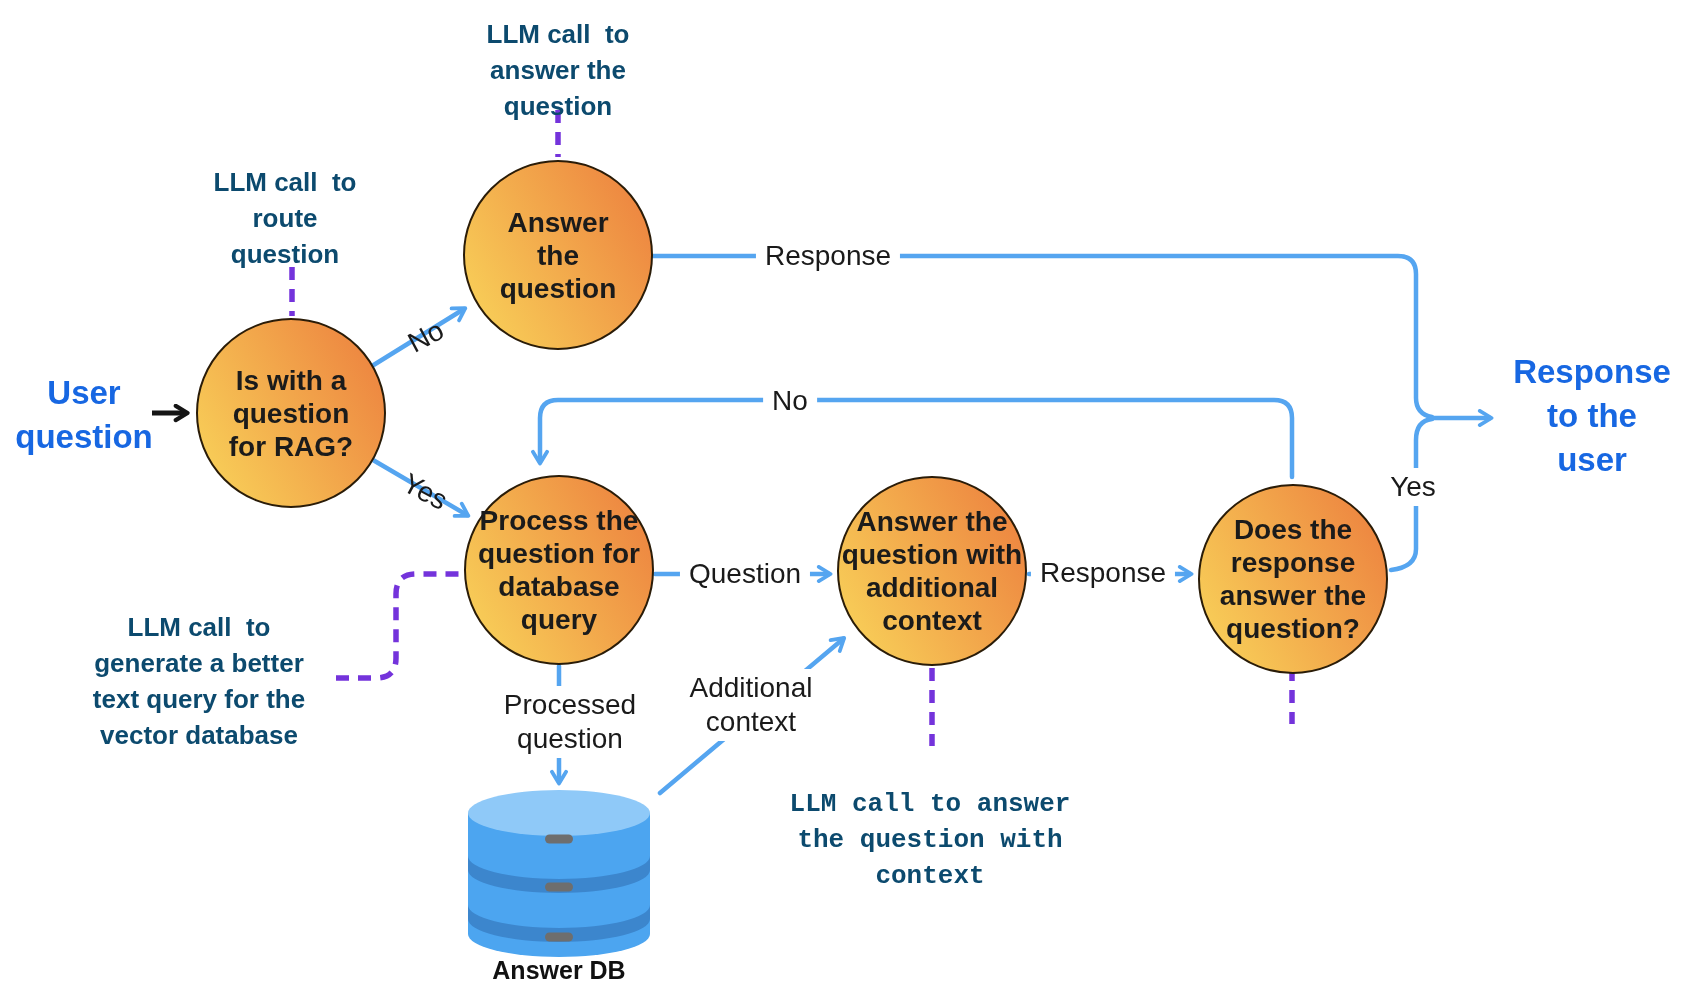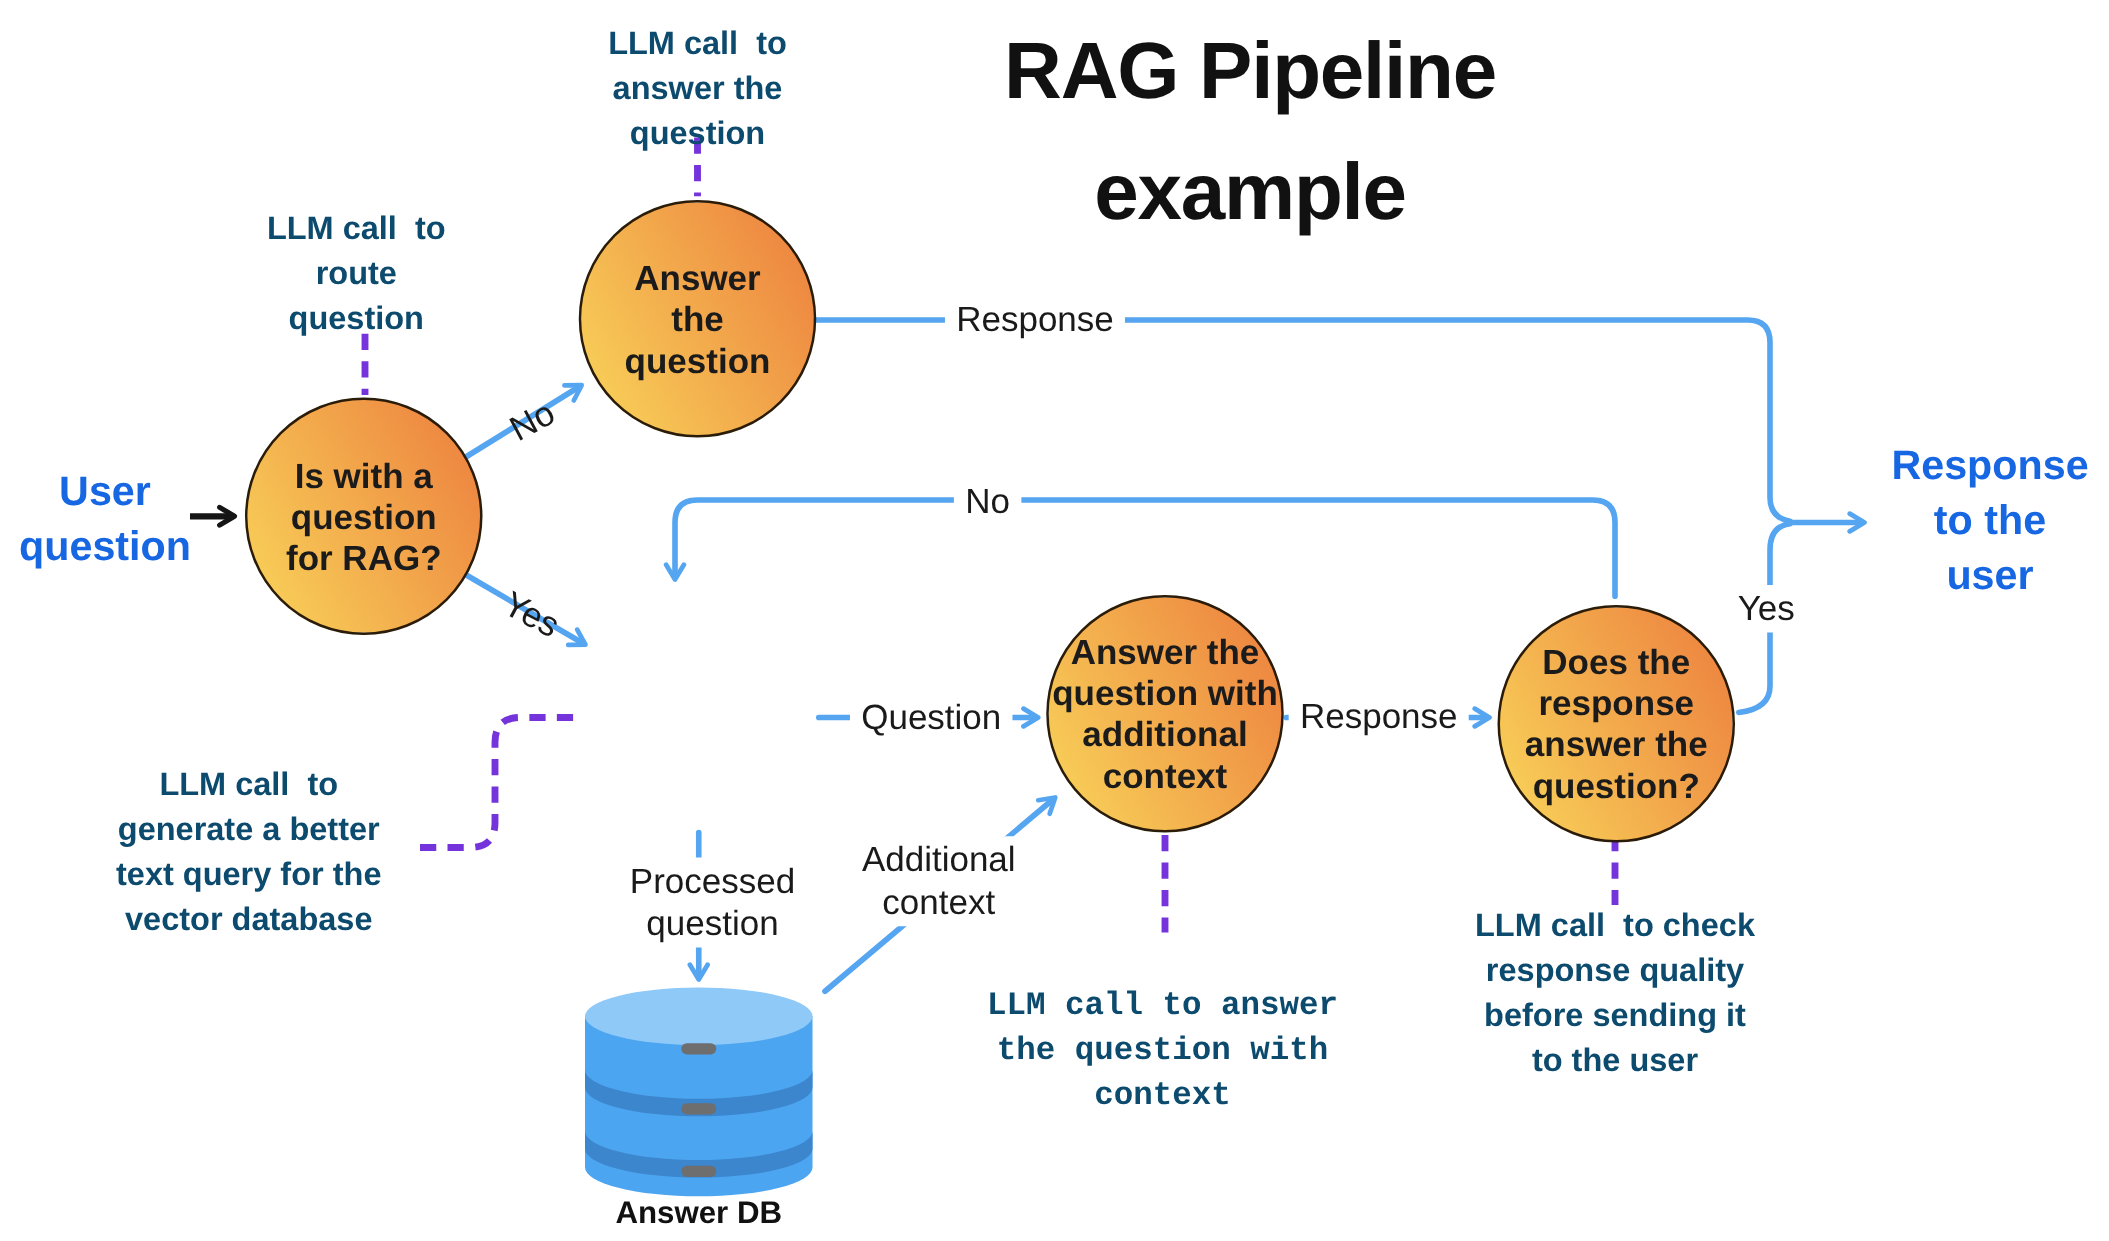--- a/index.html
+++ b/index.html
@@ -82,29 +82,31 @@
       <path d="M1 23 V144 A91 23 0 0 0 183 144 V23 Z" fill="#4CA5F0"></path>
       <ellipse cx="92" cy="23" rx="91" ry="23" fill="#8FC9F8"></ellipse>
       <path d="M1 80 A91 23 0 0 0 183 80 L183 66 A91 23 0 0 1 1 66 Z" fill="#3C86CD"></path>
       <path d="M1 129 A91 23 0 0 0 183 129 L183 115 A91 23 0 0 1 1 115 Z" fill="#3C86CD"></path>
       <rect x="78" y="44.5" width="28" height="9" rx="4.5" fill="#6E6E6E"></rect>
       <rect x="78" y="92.5" width="28" height="9" rx="4.5" fill="#6E6E6E"></rect>
       <rect x="78" y="142.5" width="28" height="9" rx="4.5" fill="#6E6E6E"></rect>
     </g>
   </svg>
 
-  <div class="title">RAG Pipeline
-example</div>
 
   <div class="node" style="left:196px;top:318px;">Is with a
 question
 for RAG?</div>
   <div class="node" style="left:463px;top:160px;">Answer
 the
 question</div>
+  <div class="node" style="left:464px;top:475px;">Process the
+question for
+database
+query</div>
   <div class="node" style="left:837px;top:476px;">Answer the
 question with
 additional
 context</div>
   <div class="node" style="left:1198px;top:484px;">Does the
 response
 answer the
 question?</div>
 
   <div class="annotation" style="left:285px;top:164px;width:260px;">LLM call  to
@@ -113,24 +115,20 @@
   <div class="annotation" style="left:558px;top:16px;width:260px;">LLM call  to
 answer the
 question</div>
   <div class="annotation" style="left:199px;top:609px;width:320px;">LLM call  to
 generate a better
 text query for the
 vector database</div>
   <div class="annotation" style="left:930px;top:786px;width:320px;font-family:Liberation Mono, monospace;">LLM call to answer
 the question with
 context</div>
-  <div class="annotation" style="left:1292px;top:722px;width:320px;">LLM call  to check
-response quality
-before sending it
-to the user</div>
 
   <div class="endpoint" style="left:84px;top:371px;">User
 question</div>
   <div class="endpoint" style="left:1592px;top:350px;">Response
 to the
 user</div>
 
   <div class="edge-label plain tilt-neg" style="left:426px;top:337px;">No</div>
   <div class="edge-label plain tilt-pos" style="left:425px;top:492px;">Yes</div>
   <div class="edge-label" style="left:828px;top:256px;">Response</div>

